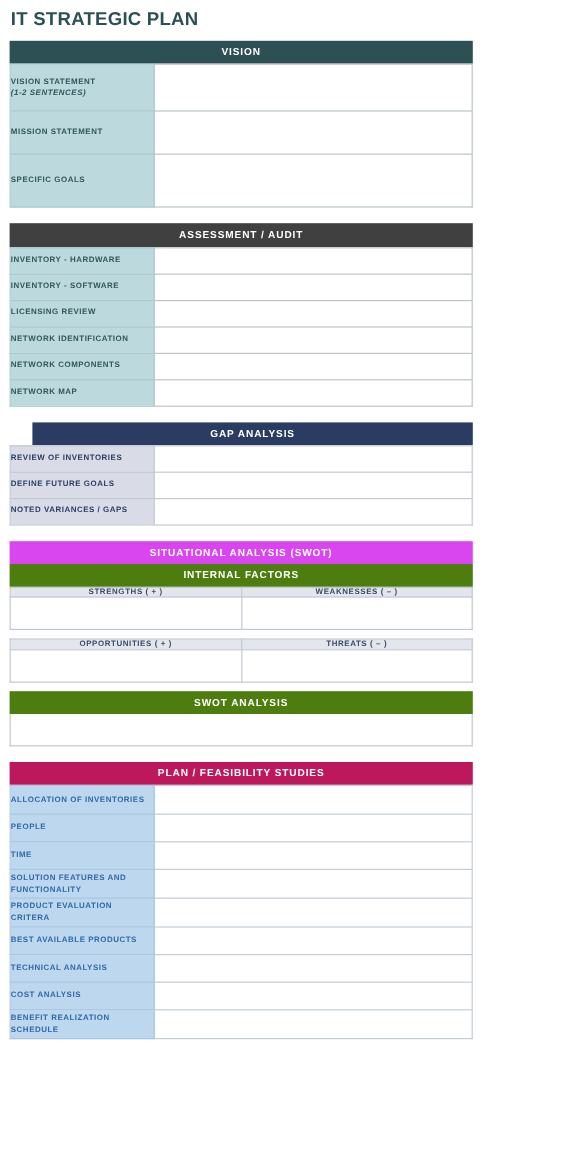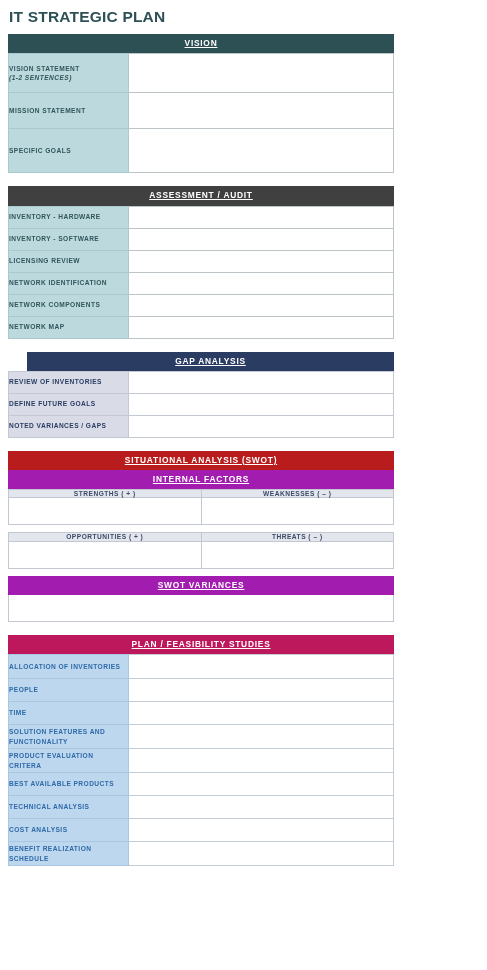--- a/index.html
+++ b/index.html
@@ -32,27 +32,26 @@
   
   .section { margin-bottom: 13px; }
   .band {
     text-align: center;
     color: #ffffff;
     font-size: 8.4px;
     font-weight: bold;
     letter-spacing: 0.75px;
     padding: 5px 0 5px 0;
     line-height: 1.1;
-    text-decoration: underline;
   }
   .band.vision    { background: #2d5055; }
   .band.assess    { background: #404040; }
   .band.gap       { background: #2b3c63; margin-left: 19px; }
-  .band.swot      { background: #b91c1c; margin-top: 12px; }
-  .band.subbar    { background: #a21caf; }
+  .band.swot      { background: #d946ef; margin-top: 12px; }
+  .band.subbar    { background: #4d7c0f; }
   .band.plan      { background: #be185d; }
 
   table.grid {
     width: 100%;
     border-collapse: collapse;
     table-layout: fixed;
   }
   table.grid td {
     border: 1px solid #c8ccd2;
     vertical-align: middle;
@@ -227,21 +226,21 @@
           </tr>
           <tr>
             <td class="quad-body"></td>
             <td class="quad-body"></td>
           </tr>
         </tbody>
       </table>
     </div>
 
     <div>
-      <div class="band subbar">SWOT VARIANCES</div>
+      <div class="band subbar">SWOT ANALYSIS</div>
       <div class="openbox"></div>
     </div>
   </div>
 
   <div class="section">
     <div class="band plan">PLAN / FEASIBILITY STUDIES</div>
     <table class="grid bluerows">
       <tbody>
         <tr>
           <td class="label">ALLOCATION OF INVENTORIES</td>

